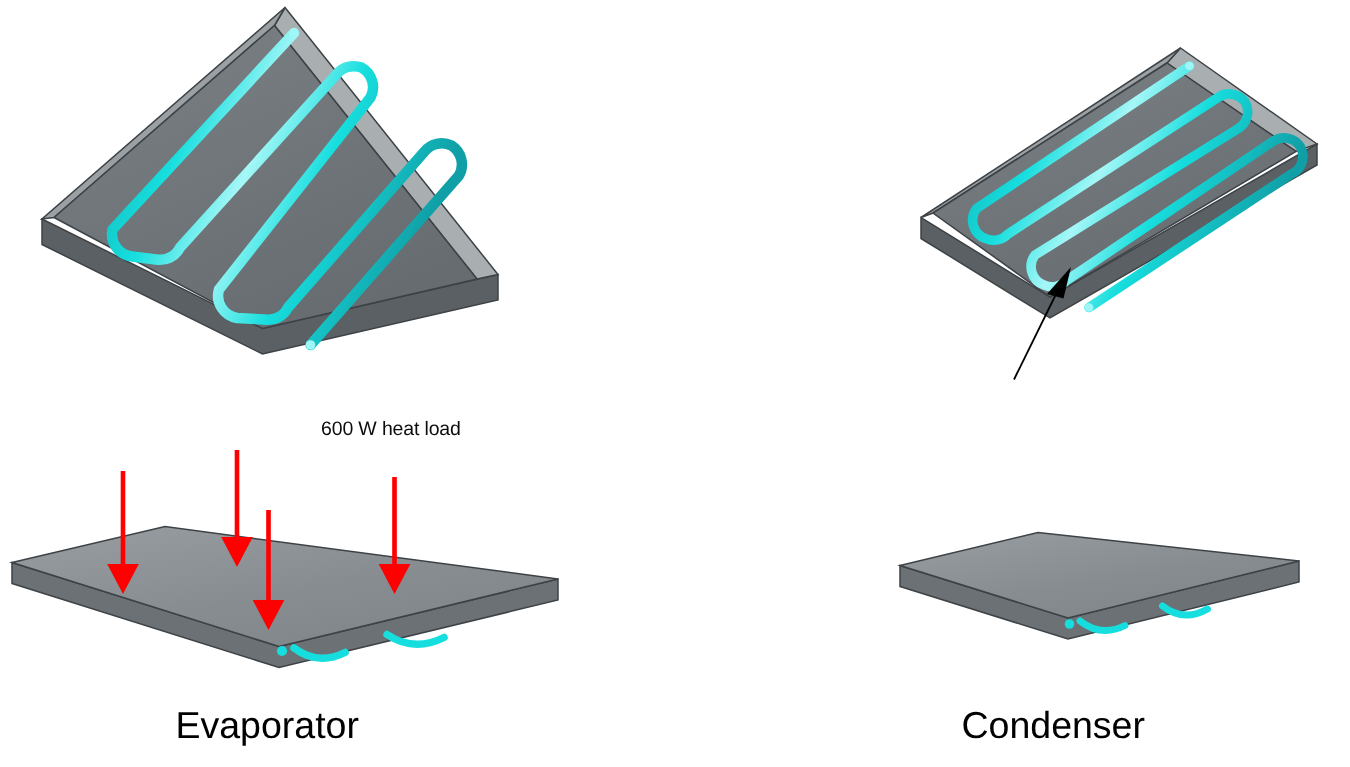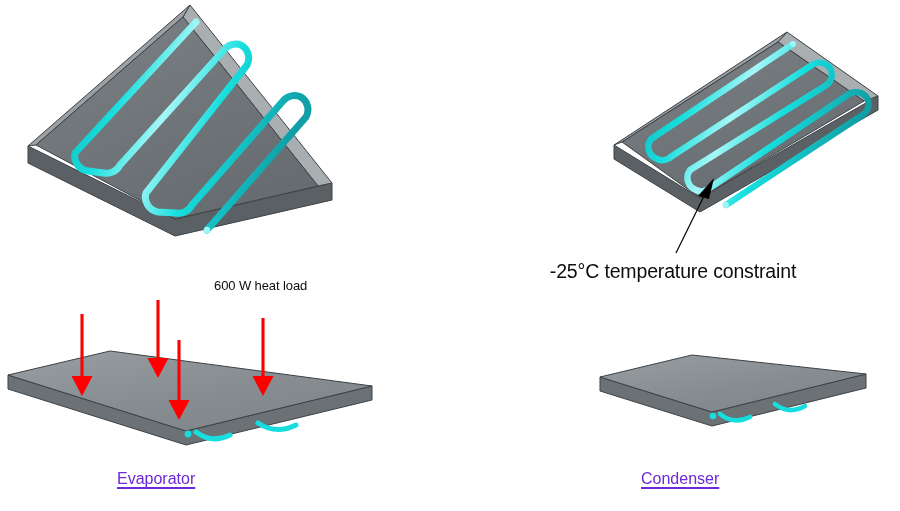--- a/index.html
+++ b/index.html
@@ -37,23 +37,22 @@
     left: 527px;
     top: 259px;
     font-size: 19.5px;
     text-align: center;
     width: 292px;
     letter-spacing: -0.15px;
   }
   #constraint-label .line2 { display: block; }
   .caption {
     position: absolute;
-    font-size: 16px;
-    color: #6d28d9;
-    text-decoration: underline;
+    font-size: 25px;
+    color: #000000;
     text-underline-offset: 3px;
     text-decoration-thickness: 1.6px;
   }
   #evaporator-caption { left: 117px; top: 470px; }
   #condenser-caption  { left: 641px; top: 470px; }
 </style>
 </head>
 <body>
 
 <svg id="stage" viewBox="0 0 900 511" xmlns="http://www.w3.org/2000/svg">
@@ -182,17 +181,17 @@
       <path d="M 720,414 q 14,11 30,3" fill="none" stroke="#17dede" stroke-width="4.6" stroke-linecap="round"></path>
       <path d="M 775,404 q 14,11 30,2" fill="none" stroke="#17dede" stroke-width="4.6" stroke-linecap="round"></path>
       <circle cx="713" cy="416" r="3.2" fill="#17dede"></circle>
     </g>
   </g>
 
 </svg>
 
 <div class="label" id="heat-load-label">600 W heat load</div>
 
-<div class="label" id="constraint-label"><span>-25°C temperature constraint</span></div>
+<div class="label" id="constraint-label"></div>
 
 <div class="caption" id="evaporator-caption">Evaporator</div>
 
 <div class="caption" id="condenser-caption">Condenser</div>
 
 </body></html>

